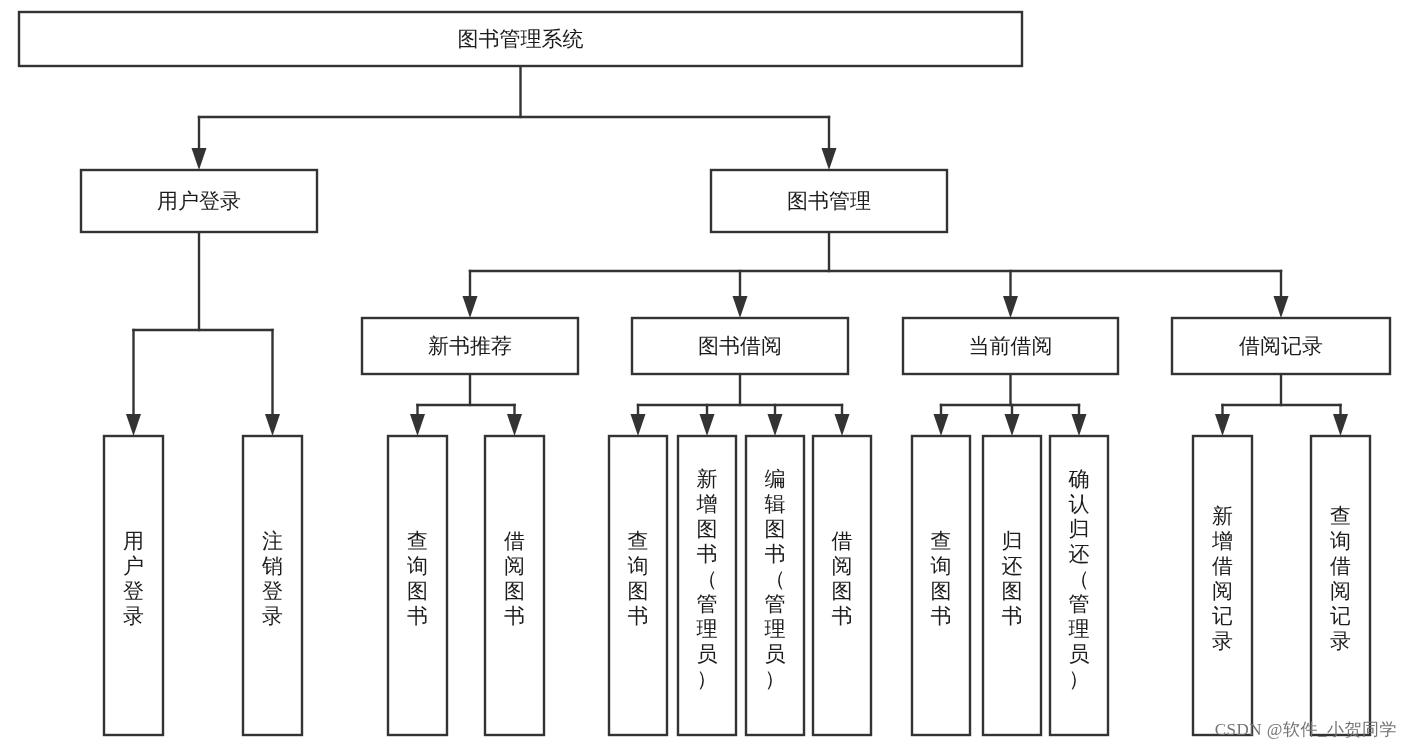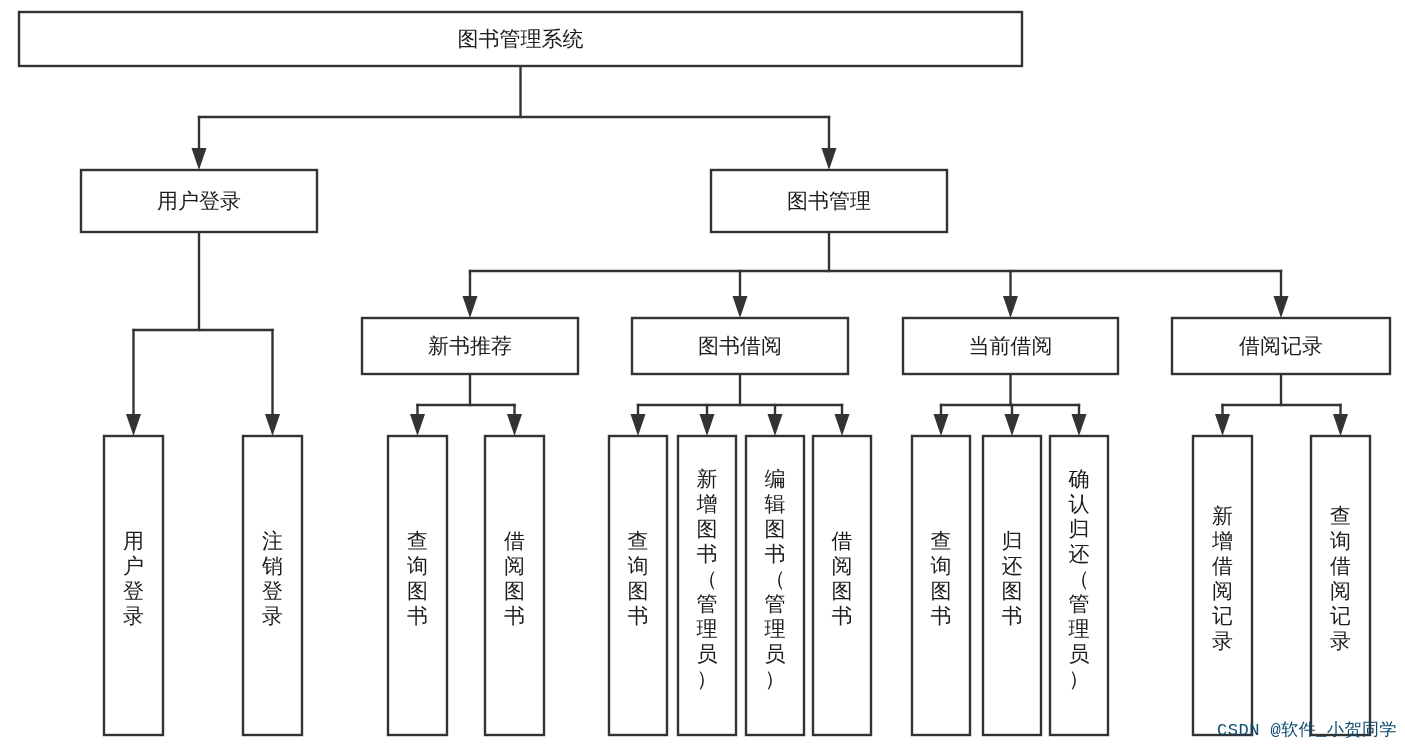--- a/index.html
+++ b/index.html
@@ -52,23 +52,23 @@
   .node-label-vertical {
     font-family: "Liberation Sans", "DejaVu Sans", sans-serif;
     font-size: 21px;
     fill: #1c1c1c;
     text-anchor: middle;
   }
   .watermark {
     position: absolute;
     right: 8px;
     bottom: 6px;
-    font-family: Liberation Mono, monospace;
+    font-family: Liberation Serif, serif;
     font-size: 17px;
-    color: #0c4a6e;
+    color: #737373;
     letter-spacing: 0.5px;
     white-space: nowrap;
     user-select: none;
   }
 </style>
 </head>
 <body>
 
 <div id="diagram-root">
   <svg class="flow" viewBox="0 0 1405 747">

